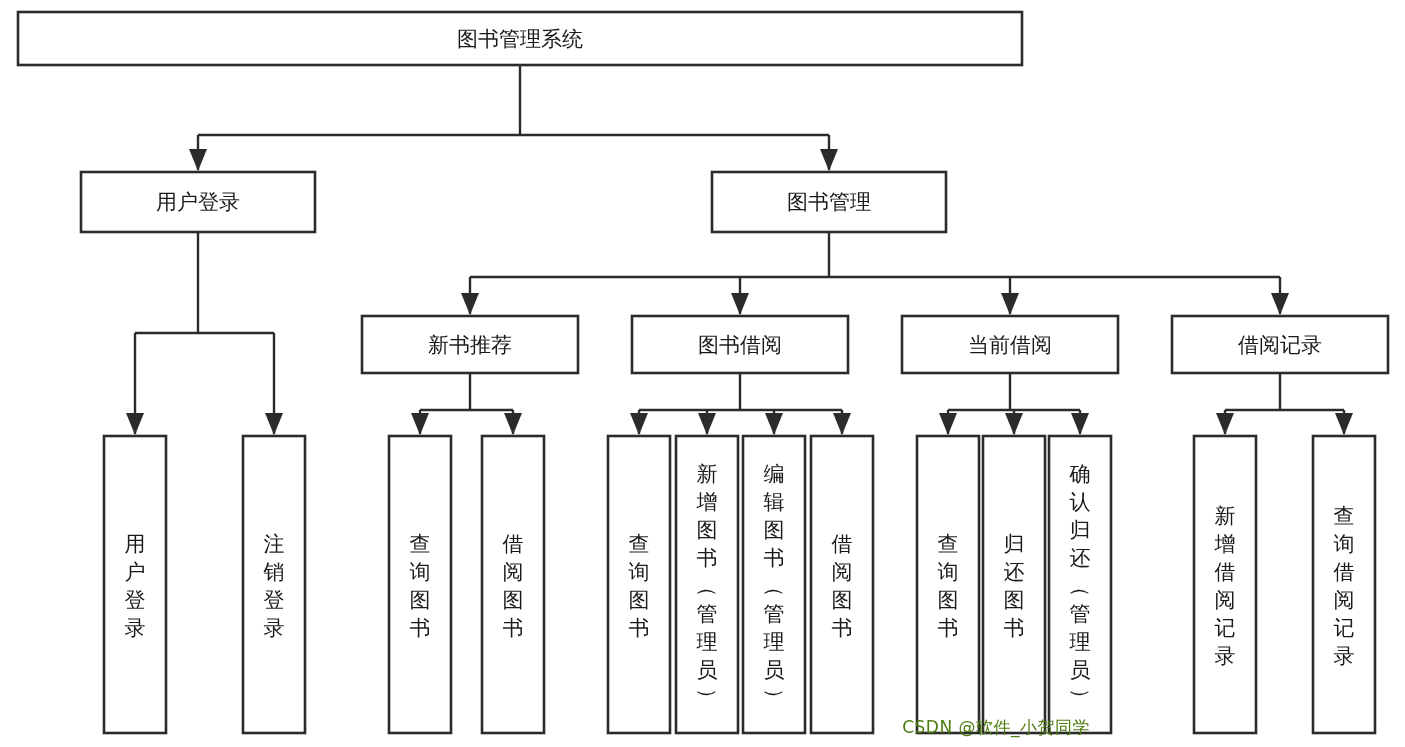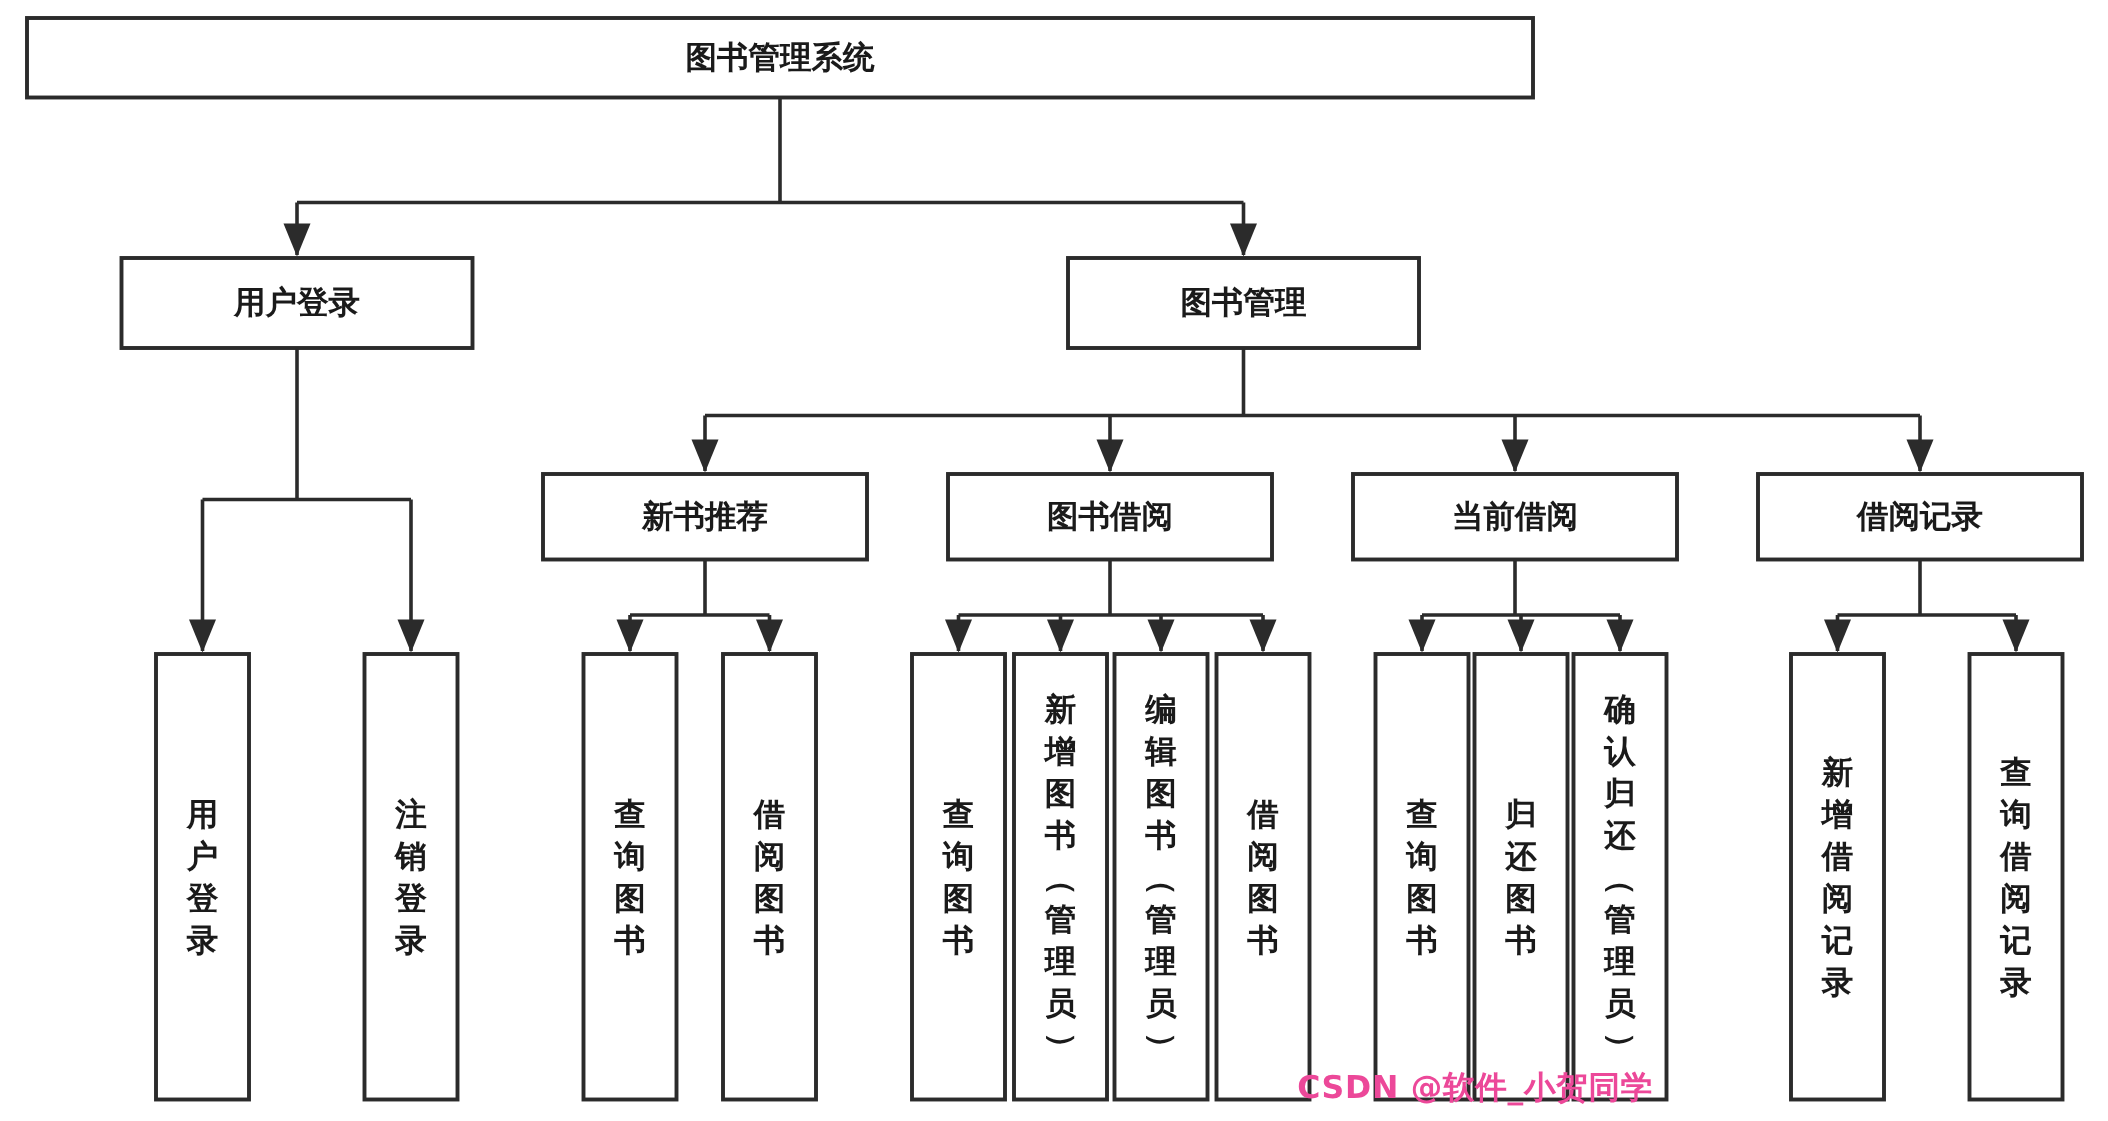--- a/index.html
+++ b/index.html
@@ -11,21 +11,20 @@
     width: 1405px;
     height: 747px;
     overflow: hidden;
     font-family: "DejaVu Sans", "Liberation Sans", sans-serif;
   }
   #diagram-root {
     position: relative;
     width: 1114px;
     height: 747px;
     background: #ffffff;
-    font-weight: bold;
   }
   svg.flow {
     position: absolute;
     left: 0;
     top: 0;
     width: 1405px;
     height: 747px;
     display: block;
   }
   .node-rect {
@@ -58,25 +57,25 @@
   }
   .leaf-label-char {
     fill: #1a1a1a;
     font-family: "DejaVu Sans", "Liberation Sans", sans-serif;
     font-size: 21px;
     text-anchor: middle;
     dominant-baseline: middle;
   }
   .watermark-text {
     position: absolute;
-    right: 12px;
+    right: 24px;
     bottom: 8px;
     font-family: "DejaVu Sans", "Liberation Sans", sans-serif;
-    font-size: 21px;
-    color: #ec4899;
+    font-size: 17px;
+    color: #4d7c0f;
     white-space: nowrap;
     letter-spacing: 0.5px;
   }
 </style>
 </head>
 <body>
 
 <div id="diagram-root">
   <svg class="flow" viewBox="0 0 1405 747">
     <g id="connectors-layer">

